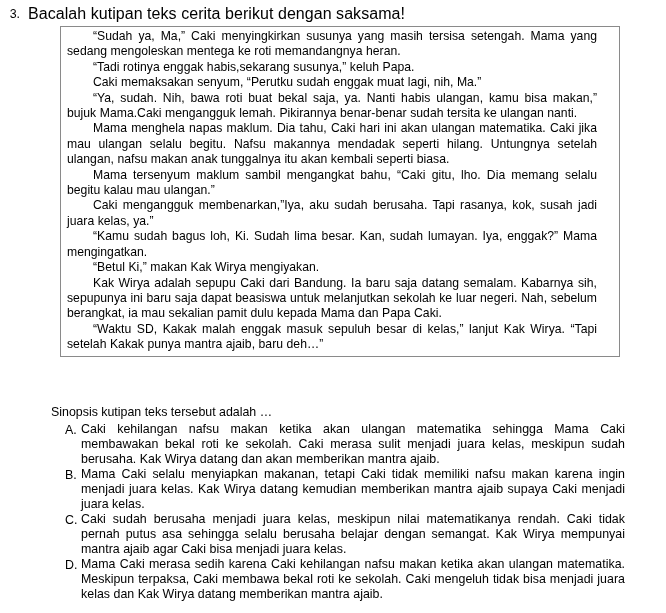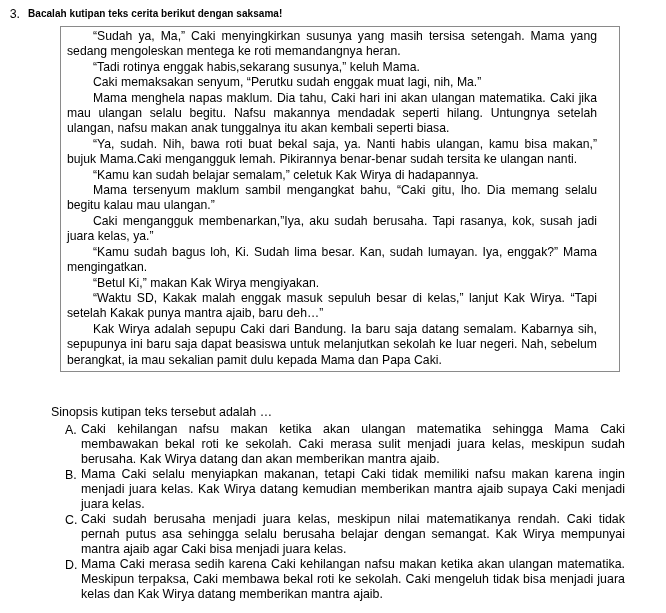--- a/index.html
+++ b/index.html
@@ -33,24 +33,23 @@
   .question-number {
     width: 28px;
     min-width: 28px;
     text-align: right;
     padding-right: 8px;
     font-size: 12.4px;
     line-height: 16px;
     box-sizing: border-box;
   }
   .question-stem {
-    font-size: 10px;
+    font-size: 16px;
     line-height: 16px;
     letter-spacing: 0.05px;
-    font-weight: bold;
   }
 
   
   .passage-box {
     position: absolute;
     left: 60px;
     top: 26px;
     width: 560px;
     box-sizing: border-box;
     border: 1px solid #8a8a8a;
@@ -112,31 +111,30 @@
 
 <div class="page">
 
   <div class="question-row">
     <div class="question-number">3.</div>
     <div class="question-stem">Bacalah kutipan teks  cerita berikut dengan saksama!</div>
   </div>
 
   <div class="passage-box">
     <p class="passage-p">“Sudah ya, Ma,” Caki menyingkirkan susunya yang masih tersisa setengah. Mama yang sedang mengoleskan mentega ke roti memandangnya heran.</p>
-    <p class="passage-p">“Tadi rotinya enggak habis,sekarang susunya,” keluh Mama.</p>
+    <p class="passage-p">“Tadi rotinya enggak habis,sekarang susunya,” keluh Papa.</p>
     <p class="passage-p">Caki memaksakan senyum, “Perutku sudah enggak muat lagi, nih, Ma.”</p>
+    <p class="passage-p">“Ya, sudah. Nih, bawa roti buat bekal saja, ya. Nanti habis ulangan, kamu bisa makan,” bujuk Mama.Caki mengangguk lemah. Pikirannya benar-benar sudah tersita ke ulangan nanti.</p>
     <p class="passage-p">Mama menghela napas maklum. Dia tahu, Caki hari ini akan ulangan matematika. Caki jika mau ulangan selalu begitu. Nafsu makannya mendadak seperti hilang. Untungnya setelah ulangan, nafsu makan anak tunggalnya itu akan kembali seperti biasa.</p>
-    <p class="passage-p">“Ya, sudah. Nih, bawa roti buat bekal saja, ya. Nanti habis ulangan, kamu bisa makan,” bujuk Mama.Caki mengangguk lemah. Pikirannya benar-benar sudah tersita ke ulangan nanti.</p>
-    <p class="passage-p">“Kamu kan sudah belajar semalam,” celetuk Kak Wirya di hadapannya.</p>
     <p class="passage-p">Mama tersenyum maklum sambil mengangkat bahu, “Caki gitu, lho. Dia memang selalu begitu kalau mau ulangan.”</p>
     <p class="passage-p">Caki mengangguk membenarkan,”Iya, aku sudah berusaha. Tapi rasanya, kok, susah jadi juara kelas, ya.”</p>
     <p class="passage-p">“Kamu sudah bagus loh, Ki. Sudah lima besar. Kan, sudah lumayan. Iya, enggak?” Mama mengingatkan.</p>
     <p class="passage-p">“Betul Ki,” makan Kak Wirya mengiyakan.</p>
+    <p class="passage-p">Kak Wirya adalah sepupu Caki dari Bandung. Ia baru saja datang semalam. Kabarnya sih, sepupunya ini baru saja dapat beasiswa untuk melanjutkan sekolah ke luar negeri. Nah, sebelum berangkat, ia mau sekalian pamit dulu kepada Mama dan Papa Caki.</p>
     <p class="passage-p">“Waktu SD, Kakak malah enggak masuk sepuluh besar di kelas,” lanjut Kak Wirya. “Tapi setelah Kakak punya mantra ajaib, baru deh…”</p>
-    <p class="passage-p">Kak Wirya adalah sepupu Caki dari Bandung. Ia baru saja datang semalam. Kabarnya sih, sepupunya ini baru saja dapat beasiswa untuk melanjutkan sekolah ke luar negeri. Nah, sebelum berangkat, ia mau sekalian pamit dulu kepada Mama dan Papa Caki.</p>
   </div>
 
   <div class="lead-in">Sinopsis kutipan teks tersebut adalah  …</div>
 
   <div class="options">
 
     <div class="option">
       <div class="option-letter">A.</div>
       <div class="option-text">Caki kehilangan nafsu makan ketika akan ulangan matematika sehingga Mama Caki membawakan bekal roti ke sekolah. Caki merasa sulit menjadi juara kelas, meskipun sudah berusaha. Kak Wirya datang dan akan memberikan mantra ajaib.</div>
     </div>

